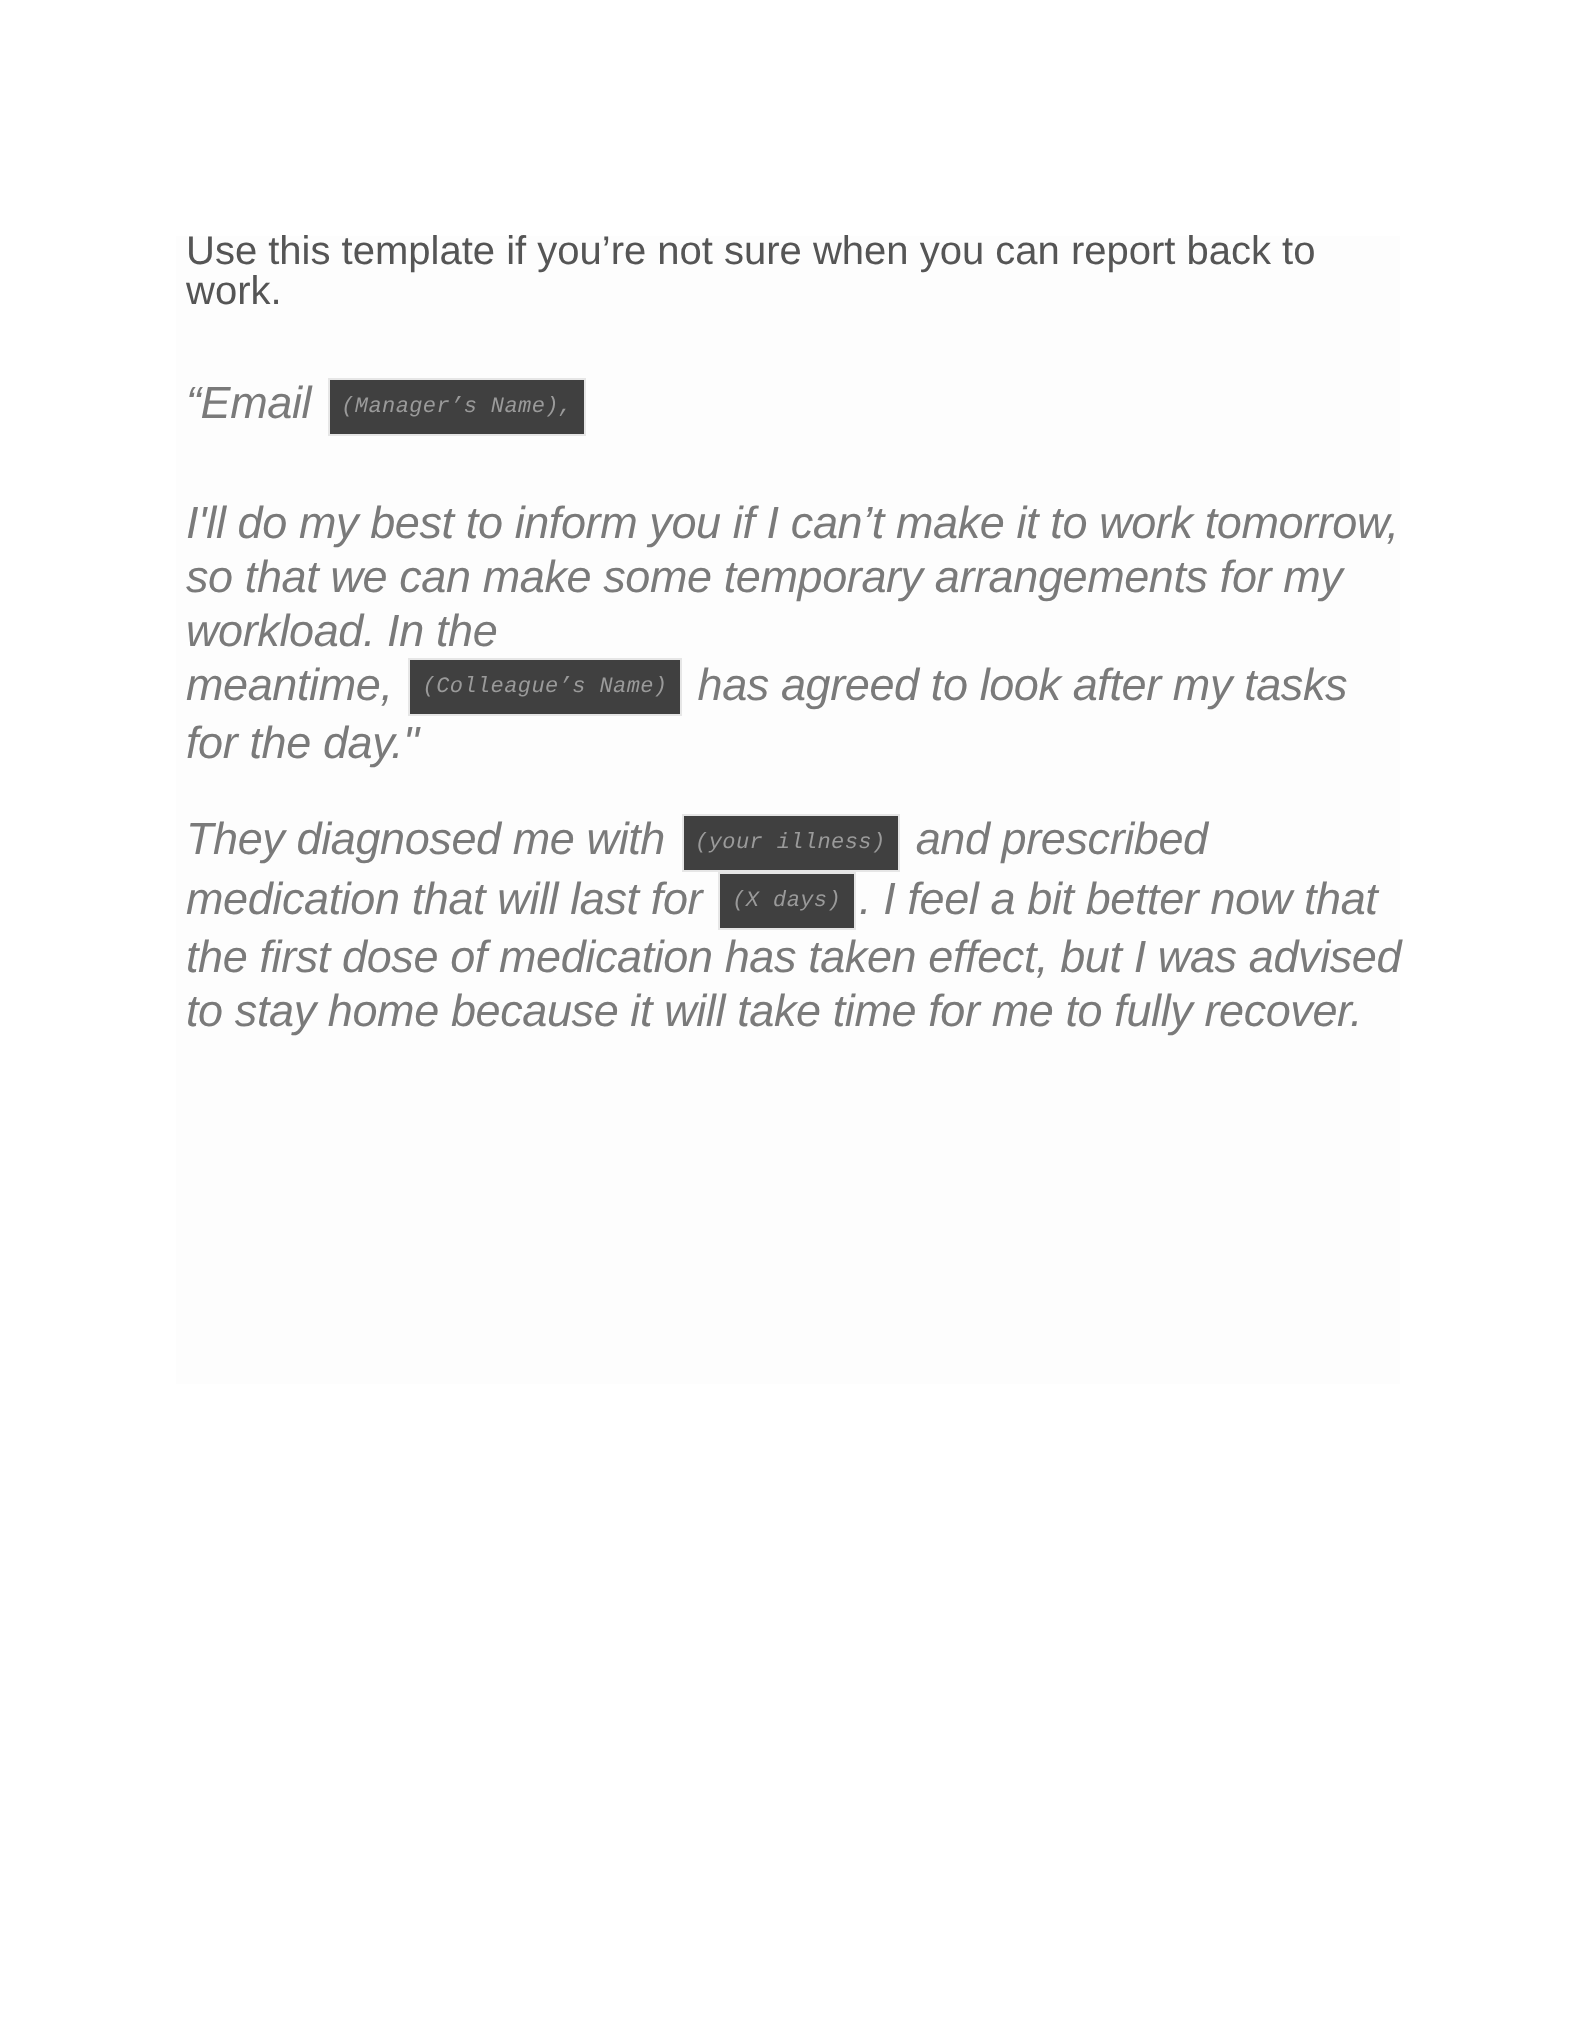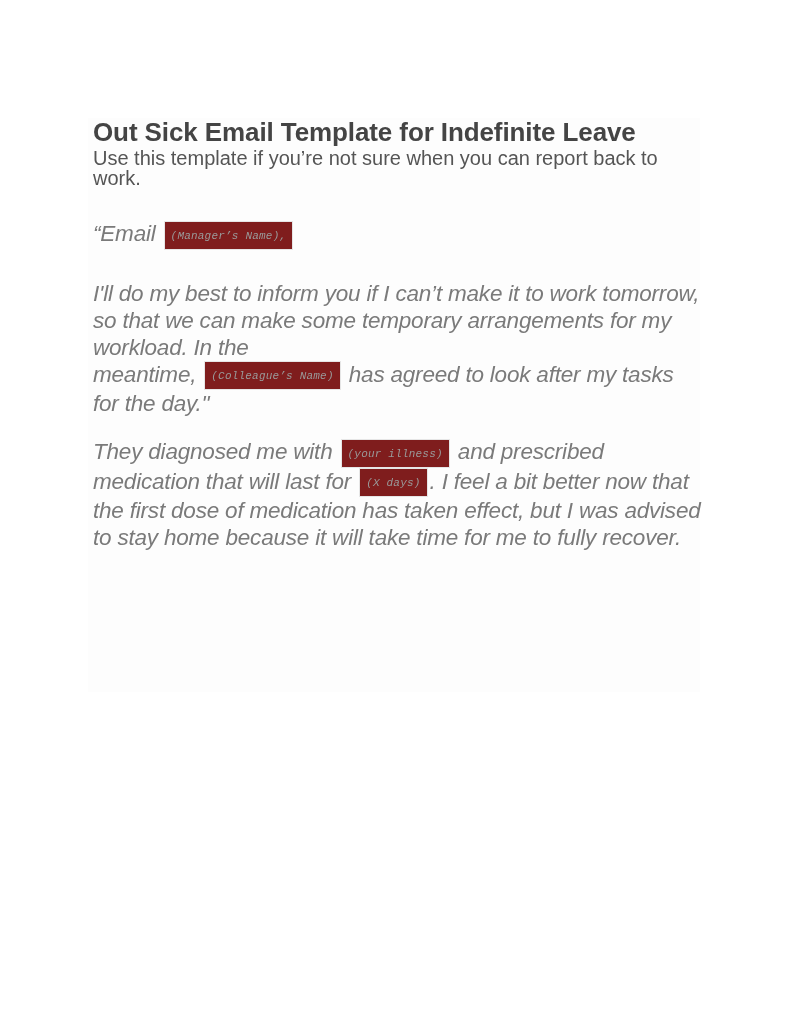--- a/index.html
+++ b/index.html
@@ -55,35 +55,34 @@
     .para.greeting {
       margin-bottom: 30px;
     }
     .ph {
       display: inline-block;
       font-family: "Liberation Mono", monospace;
       font-style: italic;
       font-size: 11px;
       line-height: 14px;
       color: #9a9a9a;
-      background: #7f1d1d;
+      background: #404040;
       border: 1px solid #e6e6e6;
       padding: 7px 6px 6px 6px;
       vertical-align: middle;
       margin: 0 2px;
       letter-spacing: 0.2px;
     }
   </style>
 </head>
 <body>
 
 <div class="panel"></div>
 
 <div class="content">
-  <h1 class="title">Out Sick Email Template for Indefinite Leave</h1>
   <p class="subtitle">Use this template if you’re not sure when you can report back to work.</p>
 
   <p class="para greeting"><span>“Email </span><span class="ph">(Manager’s Name),</span></p>
 
 
   <p class="para"><span>I'll do my best to inform you if I can’t make it to work tomorrow, so that we can make some temporary arrangements for my workload. In the </span><br><span>meantime, </span><span class="ph">(Colleague’s Name)</span><span> has agreed to look after my tasks for the day."</span></p>
 
   <p class="para"><span>They diagnosed me with </span><span class="ph">(your illness)</span><span> and prescribed medication that will last for </span><span class="ph">(X days)</span><span>. I feel a bit better now that the first dose of medication has taken effect, but I was advised to stay home because it will take time for me to fully recover.</span></p>
 </div>
 

